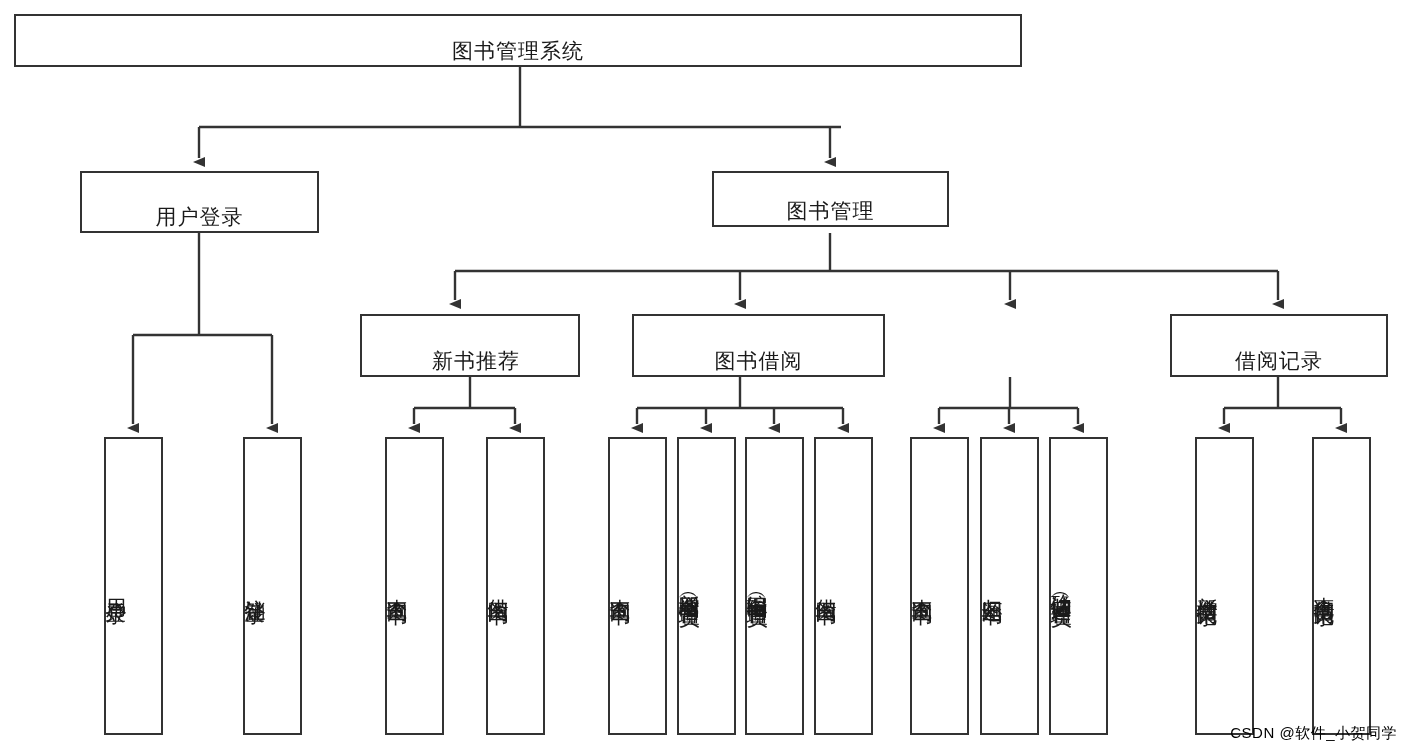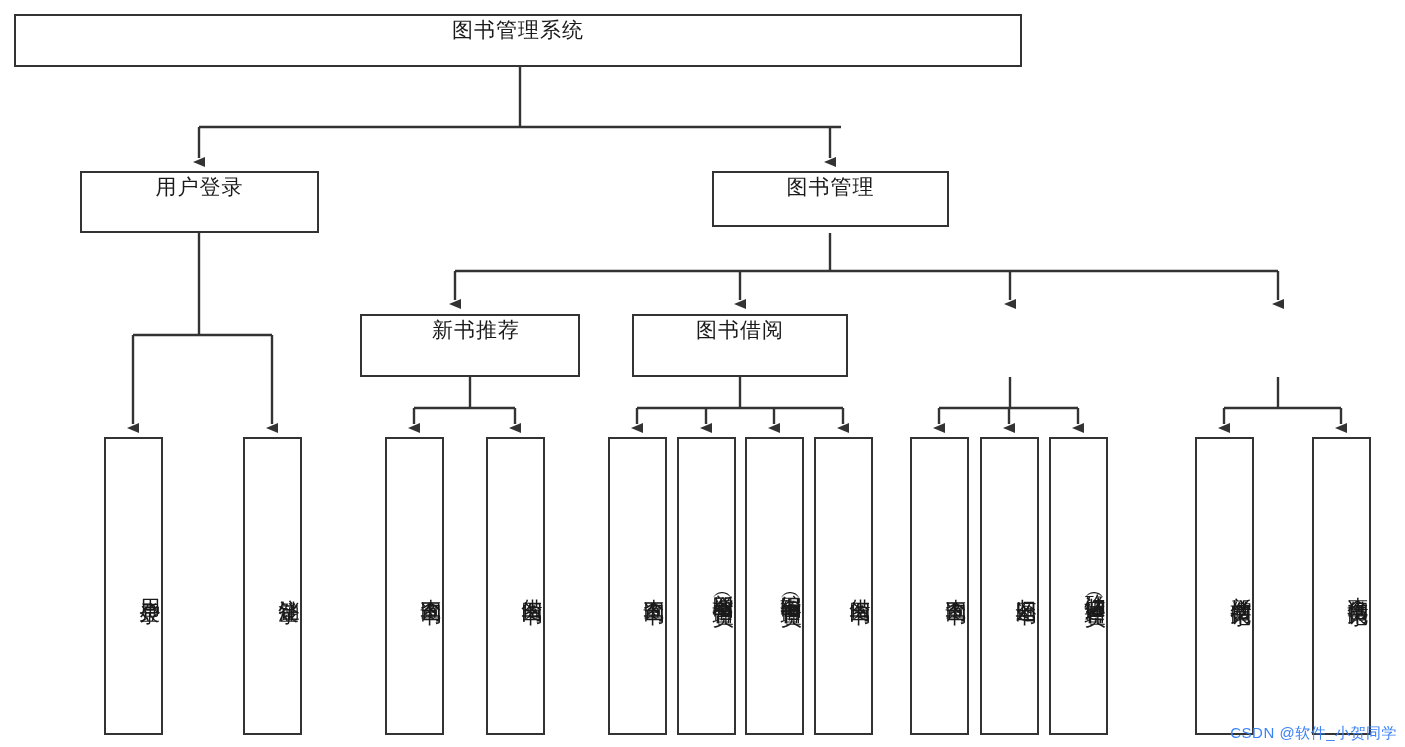--- a/index.html
+++ b/index.html
@@ -16,21 +16,21 @@
     height: 747px;
     background: #ffffff;
     overflow: hidden;
   }
   .node {
     position: absolute;
     box-sizing: border-box;
     border: 2px solid #333333;
     background: #ffffff;
     display: flex;
-    align-items: flex-start;
+    align-items: flex-end;
     justify-content: center;
     color: #1a1a1a;
   }
   .node.horiz {
     font-size: 21px;
     letter-spacing: 1px;
   }
   .node.vert {
     writing-mode: vertical-rl;
     text-orientation: upright;
@@ -62,21 +62,21 @@
     fill: none;
   }
   .arrowhead {
     fill: #333333;
   }
   .watermark {
     position: absolute;
     right: 8px;
     bottom: 4px;
     font-size: 15px;
-    color: #3b82f6;
+    color: #000000;
     white-space: nowrap;
     letter-spacing: 0.5px;
   }
 </style>
 </head>
 <body>
 
 <div id="canvas">
 
   <svg class="wires" viewBox="0 0 1405 747">
@@ -137,22 +137,25 @@
   <div class="node horiz" style="left:80px; top:171px; width:239px; height:62px;">
     <span class="nodetext">用户登录</span>
   </div>
   <div class="node horiz" style="left:712px; top:171px; width:237px; height:56px;">
     <span class="nodetext">图书管理</span>
   </div>
 
   <div class="node horiz" style="left:360px; top:314px; width:220px; height:63px;padding-left:12px;">
     <span class="nodetext">新书推荐</span>
   </div>
-  <div class="node horiz" style="left:632px; top:314px; width:216px; height:63px;">
+  <div class="node horiz" style="left:632px; top:314px; width:253px; height:63px;">
     <span class="nodetext">图书借阅</span>
+  </div>
+  <div class="node horiz" style="left:1170px; top:314px; width:218px; height:63px;">
+    <span class="nodetext">借阅记录</span>
   </div>
 
   <div class="node vert" style="left:104px; top:437px; width:59px; height:298px;">
     <span class="nodetext">用户登录</span>
   </div>
   <div class="node vert" style="left:243px; top:437px; width:59px; height:298px;">
     <span class="nodetext">注销登录</span>
   </div>
 
   <div class="node vert" style="left:385px; top:437px; width:59px; height:298px;">

